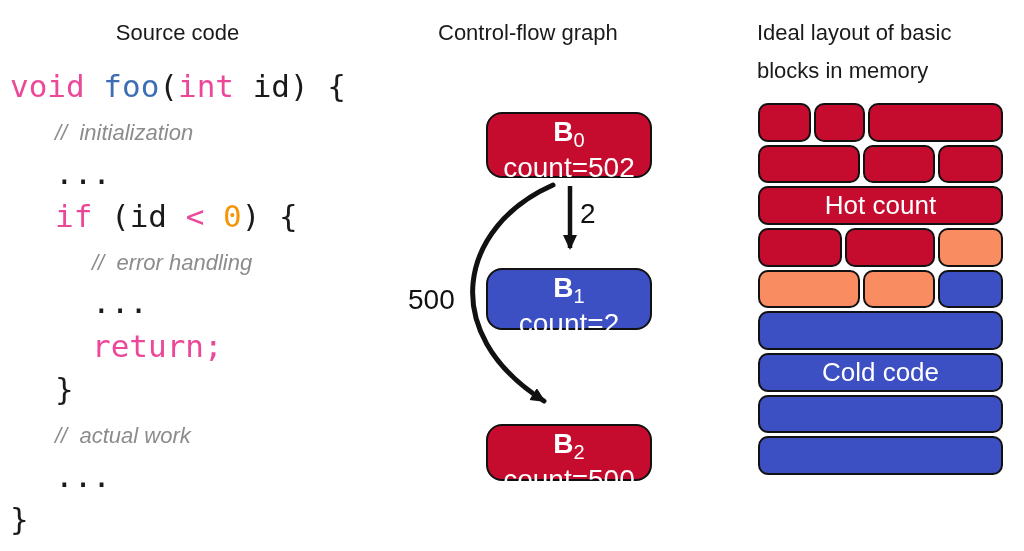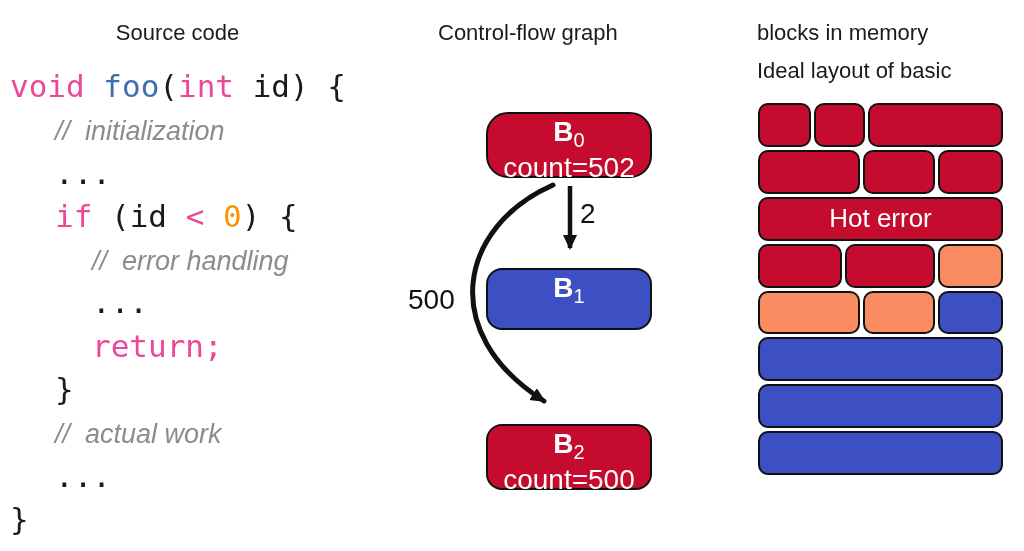--- a/index.html
+++ b/index.html
@@ -28,38 +28,38 @@
   }
   .code-line { height: 43.3px; }
   .tok-keyword  { color: #ec4899; margin-top: 17px; }
   .tok-function { color: #3D6EB4; }
   .tok-number   { color: #F5960A; }
   .tok-plain    { color: #1a1a1a; }
   .tok-comment  {
     color: #8C8C8C;
     font-family: "Liberation Sans", sans-serif;
     font-style: italic;
-    font-size: 27px;
+    font-size: 22px;
   }
 
   
   #cfg-svg { position: absolute; left: 0; top: 0; width: 1024px; height: 551px; pointer-events: none; z-index: 1; }
   .cfg-node {
     position: absolute;
     left: 486px; width: 166px;
     border: 2.5px solid #111;
     border-radius: 16px;
     color: #fff;
     text-align: center;
     z-index: 2;
     padding-top: 3px;
   }
   #node-b0 { top: 112px; height: 66px; }
   #node-b1 { top: 268px; height: 62px; }
-  #node-b2 { top: 424px; height: 66px; }
+  #node-b2 { top: 424px; height: 57px; }
   .cfg-node .node-id { font-size: 28px; font-weight: bold; line-height: 30px; }
   .cfg-node .node-id sub { font-size: 20px; font-weight: 400; vertical-align: -6px; }
   .cfg-node .node-count { font-size: 28px; line-height: 26px; }
   .edge-label { position: absolute; font-size: 28px; color: #111; z-index: 2; }
   #edge-label-2   { left: 580px; top: 198px; }
   #edge-label-500 { left: 408px; top: 284px; }
 
   
   #memory-panel {
     position: absolute;
@@ -79,42 +79,43 @@
     color: #fff;
     font-size: 26px;
   }
 </style>
 </head>
 <body>
 
 <div class="panel-title" id="source-title">Source code</div>
 <div class="panel-title" id="cfg-title">Control-flow graph</div>
 <div class="panel-title" id="memory-title">
+  <div>Ideal layout of basic</div>
   <div>blocks in memory</div>
-  <div>Ideal layout of basic</div>
 </div>
 
 <div id="code-block"><div class="code-line" style="padding-left: 0px;"><span class="tok-keyword">void</span><span class="tok-plain"> </span><span class="tok-function">foo</span><span class="tok-plain">(</span><span class="tok-keyword">int</span><span class="tok-plain"> id) {</span></div><div class="code-line" style="padding-left: 45px;"><span class="tok-comment">//  initialization</span></div><div class="code-line" style="padding-left: 45px;"><span class="tok-plain">...</span></div><div class="code-line" style="padding-left: 45px;"><span class="tok-keyword">if</span><span class="tok-plain"> (id </span><span class="tok-keyword">&lt;</span><span class="tok-plain"> </span><span class="tok-number">0</span><span class="tok-plain">) {</span></div><div class="code-line" style="padding-left: 82px;"><span class="tok-comment">//  error handling</span></div><div class="code-line" style="padding-left: 82px;"><span class="tok-plain">...</span></div><div class="code-line" style="padding-left: 82px;"><span class="tok-keyword">return;</span></div><div class="code-line" style="padding-left: 45px;"><span class="tok-plain">}</span></div><div class="code-line" style="padding-left: 45px;"><span class="tok-comment">//  actual work</span></div><div class="code-line" style="padding-left: 45px;"><span class="tok-plain">...</span></div><div class="code-line" style="padding-left: 0px;"><span class="tok-plain">}</span></div></div>
 
 <svg id="cfg-svg" viewBox="0 0 1024 551">
   <defs>
     <marker id="arrowhead" markerUnits="userSpaceOnUse" markerWidth="18" markerHeight="16" refX="13" refY="7" orient="auto">
       <path d="M0,0 L15,7 L0,14 Z" fill="#111"></path>
     </marker>
   </defs>
   <path d="M 570 186 L 570 248" fill="none" stroke="#111" stroke-width="4.5" marker-end="url(#arrowhead)"></path>
   <path d="M 553 185 C 460 226, 436 332, 544 401" fill="none" stroke="#111" stroke-width="5" stroke-linecap="round" marker-end="url(#arrowhead)"></path>
 </svg>
 
-<div class="cfg-node" id="node-b0" style="background: rgb(198, 12, 46); border-radius: 22px;">
+<div class="cfg-node" id="node-b0" style="background: rgb(198, 12, 46);">
   <div class="node-id"><span>B</span><sub>0</sub></div>
   <div class="node-count">count=502</div>
 </div>
 <div class="cfg-node" id="node-b1" style="background: rgb(61, 80, 195); text-align: center;">
   <div class="node-id"><span>B</span><sub>1</sub></div>
+  <div class="node-count">count=2</div>
 </div>
 <div class="cfg-node" id="node-b2" style="background: rgb(198, 12, 46);">
   <div class="node-id"><span>B</span><sub>2</sub></div>
   <div class="node-count">count=500</div>
 </div>
 
 <div class="edge-label" id="edge-label-2">2</div>
 <div class="edge-label" id="edge-label-500">500</div>
 
 <div id="memory-panel">
@@ -122,34 +123,37 @@
       <div class="mem-block" style="flex-grow: 21; flex-basis: 0px; background: rgb(198, 12, 46);"></div>
       <div class="mem-block" style="flex-grow: 20; flex-basis: 0px; background: rgb(198, 12, 46);"></div>
       <div class="mem-block" style="flex-grow: 56; flex-basis: 0px; background: rgb(198, 12, 46);"></div>
     </div>
     <div class="mem-row">
       <div class="mem-block" style="flex-grow: 42; flex-basis: 0px; background: rgb(198, 12, 46);"></div>
       <div class="mem-block" style="flex-grow: 29; flex-basis: 0px; background: rgb(198, 12, 46);"></div>
       <div class="mem-block" style="flex-grow: 26; flex-basis: 0px; background: rgb(198, 12, 46);"></div>
     </div>
     <div class="mem-row">
-      <div class="mem-block" style="flex-grow: 100; flex-basis: 0px; background: rgb(198, 12, 46);">Hot error</div>
+      <div class="mem-block" style="flex-grow: 100; flex-basis: 0px; background: rgb(198, 12, 46);">Hot count</div>
     </div>
     <div class="mem-row">
       <div class="mem-block" style="flex-grow: 34; flex-basis: 0px; background: rgb(198, 12, 46);"></div>
       <div class="mem-block" style="flex-grow: 37; flex-basis: 0px; background: rgb(198, 12, 46);"></div>
       <div class="mem-block" style="flex-grow: 26; flex-basis: 0px; background: rgb(249, 140, 97);"></div>
     </div>
     <div class="mem-row">
       <div class="mem-block" style="flex-grow: 42; flex-basis: 0px; background: rgb(249, 140, 97);"></div>
       <div class="mem-block" style="flex-grow: 29; flex-basis: 0px; background: rgb(249, 140, 97);"></div>
       <div class="mem-block" style="flex-grow: 26; flex-basis: 0px; background: rgb(61, 80, 195);"></div>
     </div>
     <div class="mem-row">
       <div class="mem-block" style="flex-grow: 100; flex-basis: 0px; background: rgb(61, 80, 195);"></div>
     </div>
     <div class="mem-row">
+      <div class="mem-block" style="flex-grow: 100; flex-basis: 0px; background: rgb(61, 80, 195);">Cold code</div>
+    </div>
+    <div class="mem-row">
       <div class="mem-block" style="flex-grow: 100; flex-basis: 0px; background: rgb(61, 80, 195);"></div>
     </div>
     <div class="mem-row">
       <div class="mem-block" style="flex-grow: 100; flex-basis: 0px; background: rgb(61, 80, 195);"></div>
     </div>
   </div>
 
 </body></html>

